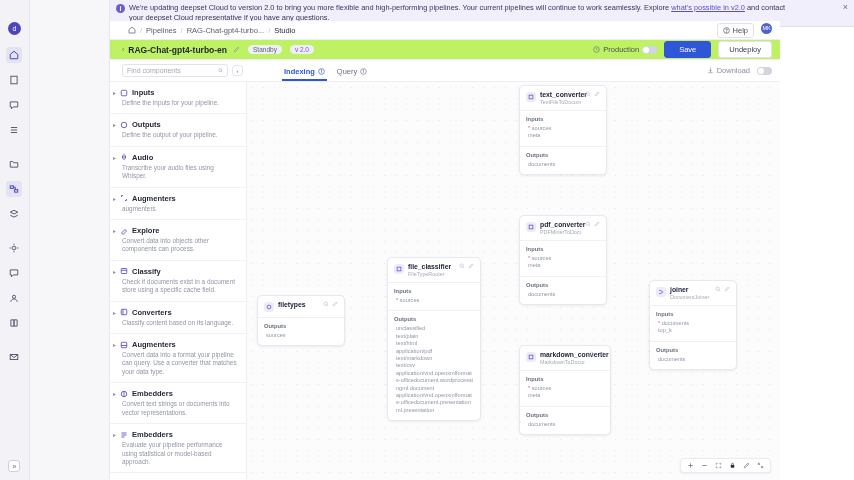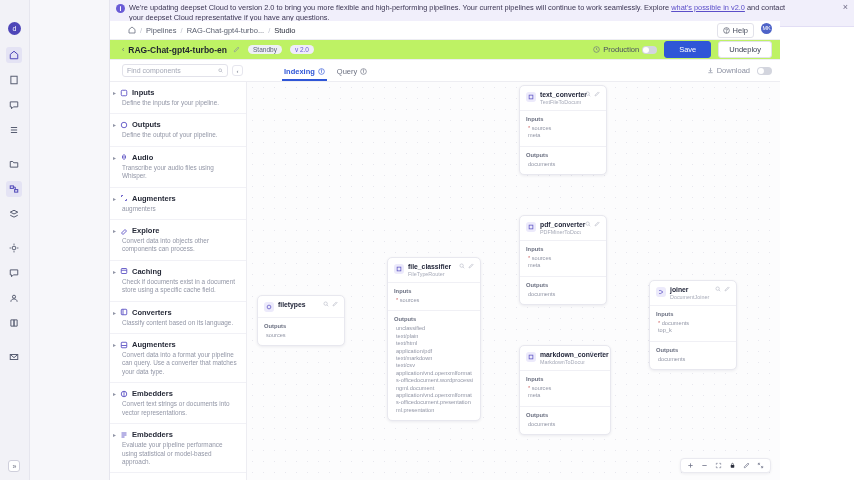--- a/index.html
+++ b/index.html
@@ -532,21 +532,21 @@
         </div>
         <div class="comp">
           <span class="comp-caret">▸</span>
           <div class="comp-head">
             <span class="comp-icon">
                 <svg viewBox="0 0 16 16" fill="none" stroke="currentColor" stroke-width="1.8">
                   <rect x="2.5" y="3" width="11" height="10" rx="1.5"></rect>
                   <path d="M2.5 6.5h11"></path>
                 </svg>
               </span>
-            <span class="comp-name">Caching</span>
+            <span class="comp-name">Classify</span>
           </div>
           <div class="comp-desc">Check if documents exist in a document store using a specific cache field.</div>
         </div>
         <div class="comp">
           <span class="comp-caret">▸</span>
           <div class="comp-head">
             <span class="comp-icon">
                 <svg viewBox="0 0 16 16" fill="none" stroke="currentColor" stroke-width="1.8">
                   <rect x="2.5" y="2.5" width="11" height="11" rx="1.5"></rect>
                   <path d="M6 2.5v11"></path>

